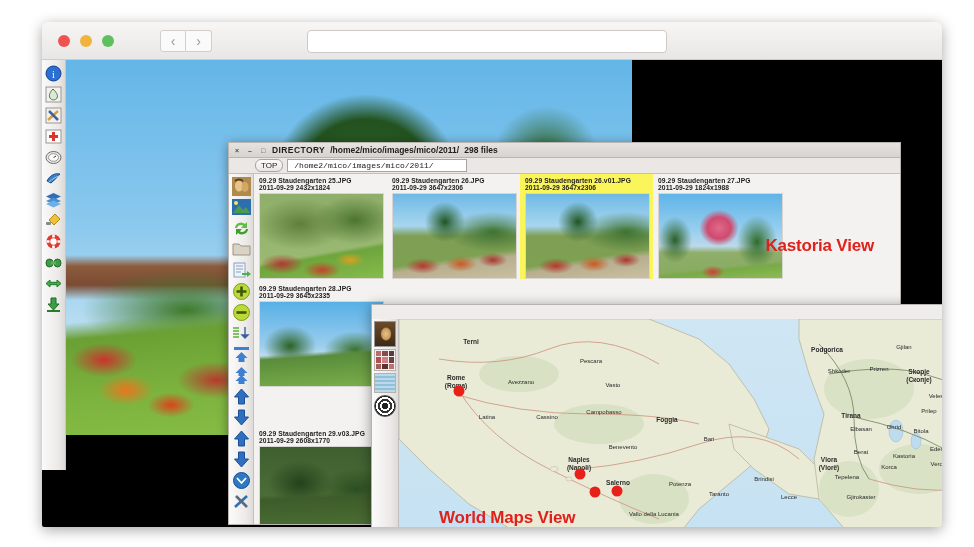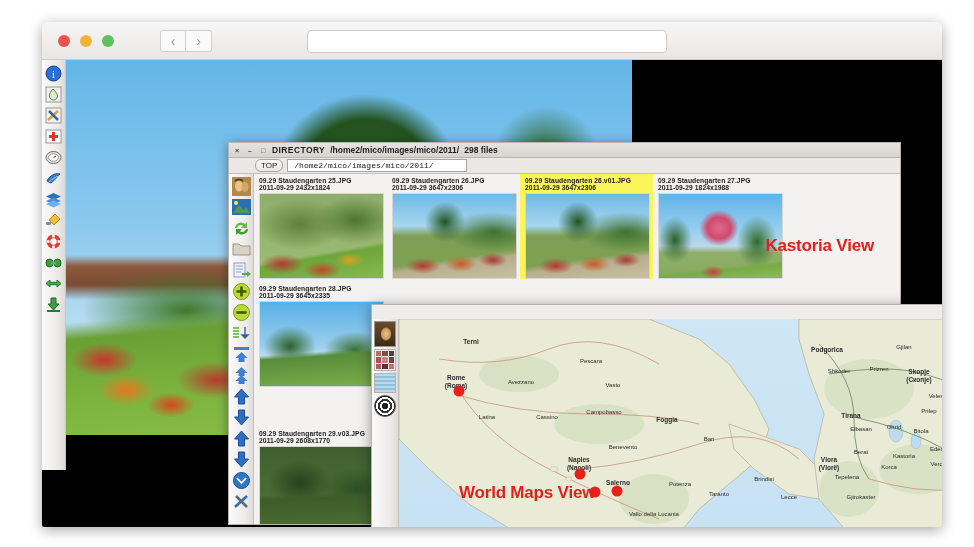--- a/index.html
+++ b/index.html
@@ -251,22 +251,22 @@
     border: 1px solid #555;
   }
   .map-canvas {
     position: absolute; left: 27px; top: 14px; right: 0; bottom: 0;
     background:
       
       linear-gradient(#cfe6f4,#c5e1f2);
     overflow: hidden;
   }
   .maps-label {
-    position: absolute; left: 40px; bottom: 63px;
-    font-size: 17px; color: #e0201a; font-weight: bold; letter-spacing: -.2px; margin-left: 20px;
+    position: absolute; left: 40px; bottom: 38px;
+    font-size: 17px; color: #e0201a; font-weight: bold; letter-spacing: -.2px;
   }
   .marker {
     position: absolute; width: 11px; height: 11px;
     border-radius: 50%; background: #e8201a;
     transform: translate(-50%,-50%);
   }
   .citylabel {
     position: absolute; font-size: 6px; color: #2a2a2a;
     white-space: nowrap; transform: translate(-50%,-50%);
   }

